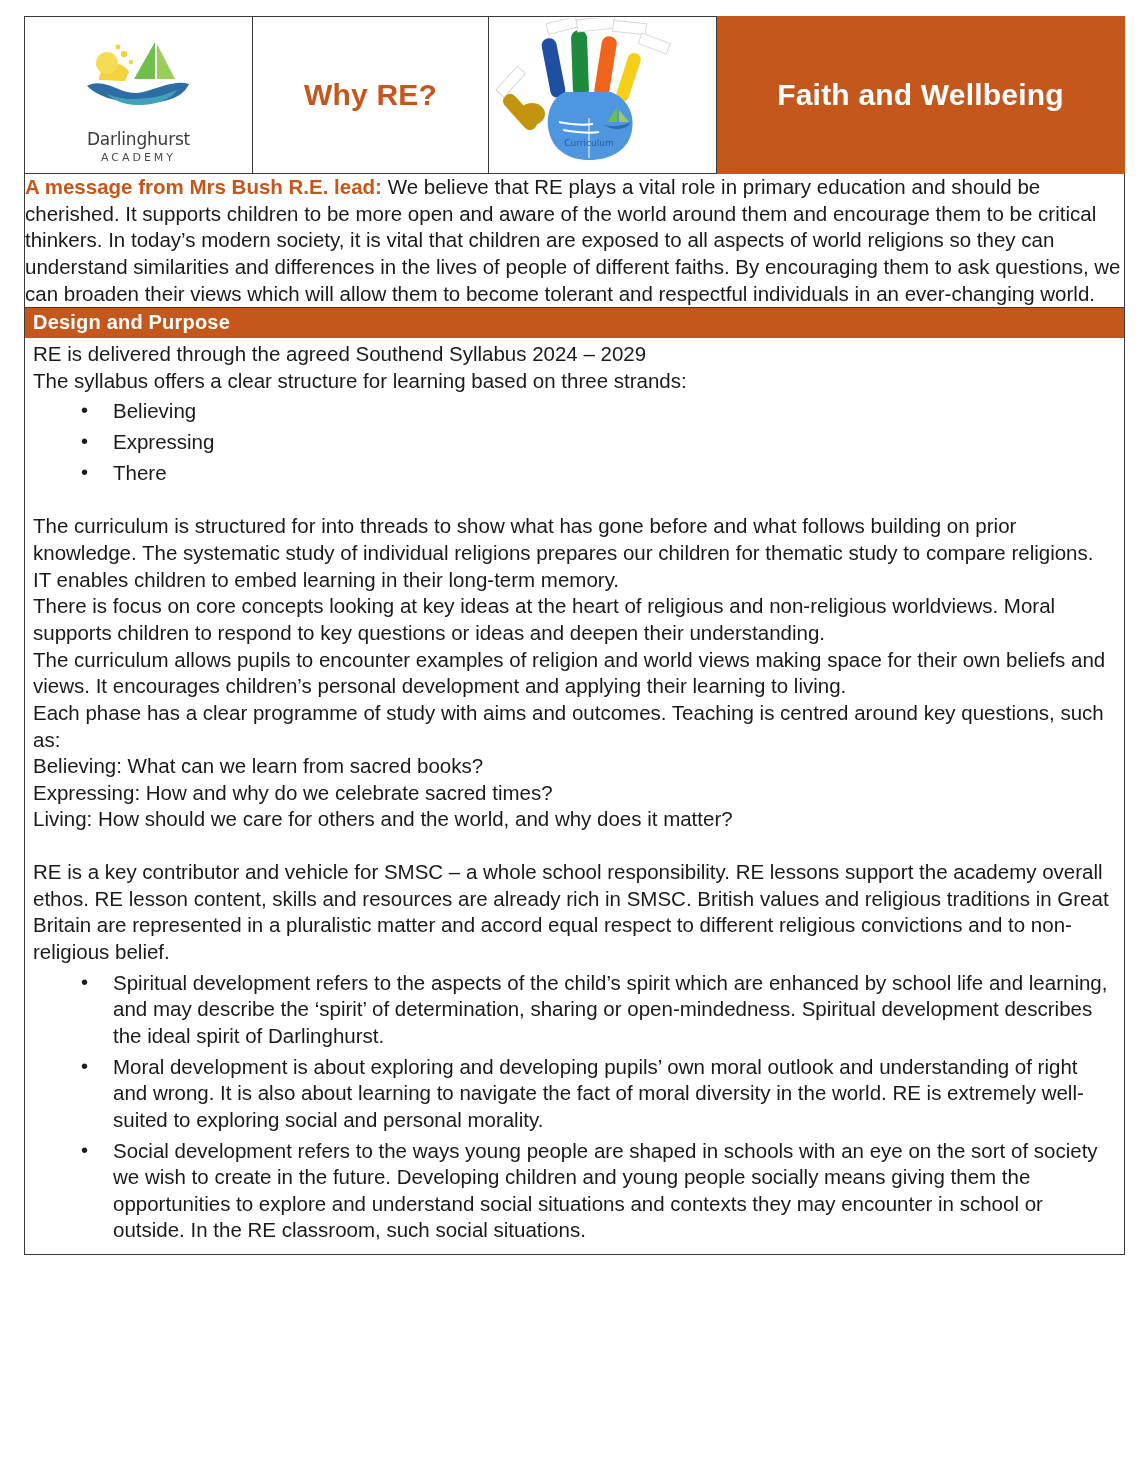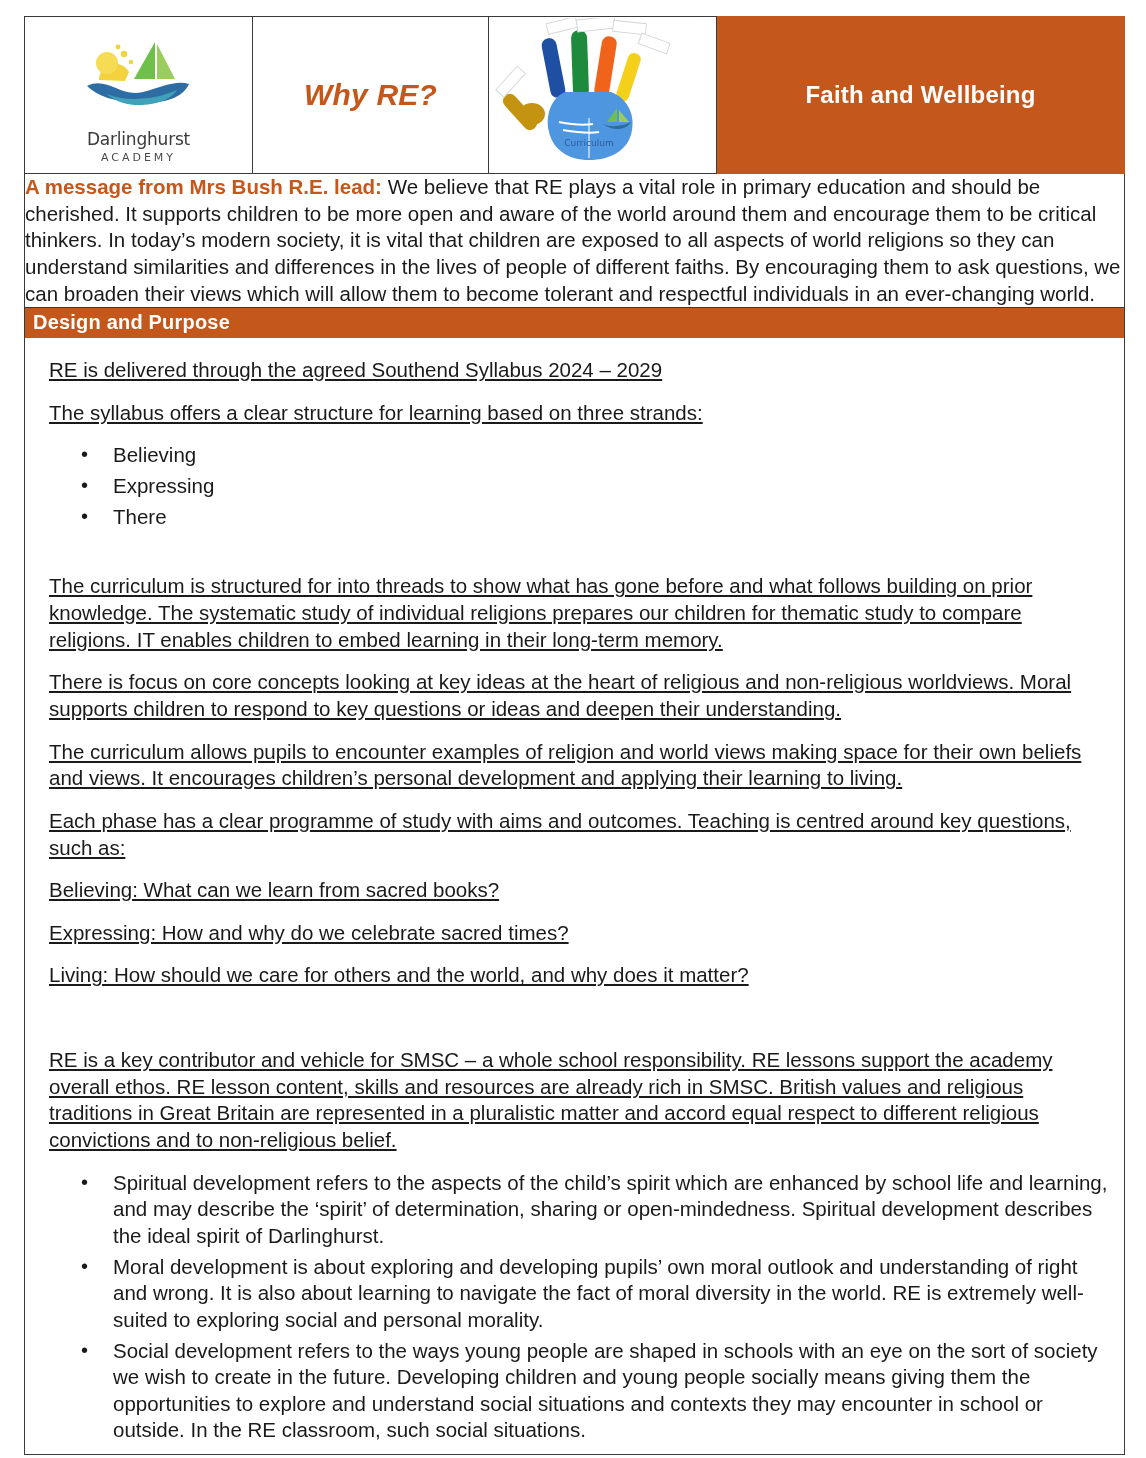--- a/index.html
+++ b/index.html
@@ -32,36 +32,36 @@
   .doc-table td {
     border: 1.2px solid #3a3a3a;
     vertical-align: middle;
     padding: 0;
   }
 
   
   .hdr-row td { height: 156px; }
 
   .cell-logo { width: 228px; text-align: center; }
-  .cell-title { width: 236px; text-align: center; font-style: italic; }
+  .cell-title { width: 236px; text-align: center; }
   .cell-hand  { width: 228px; text-align: left; }
   .cell-faith {
     background: #C4571B;
     border-color: #C4571B !important;
     text-align: center;
   }
 
   .title-why {
     font-size: 30px;
     font-weight: bold;
     color: #C4571B;
     letter-spacing: .2px;
   }
   .title-faith {
-    font-size: 24px;
+    font-size: 30px;
     font-weight: bold;
     color: #ffffff;
     letter-spacing: .2px;
   }
 
   
   .logo-box {
     width: 124px;
     height: 118px;
     margin: 0 auto;
@@ -113,22 +113,21 @@
     letter-spacing: .2px;
   }
 
   .section-body {
     padding: 3px 12px 10px 8px;
     font-size: 20.5px;
     line-height: 1.30;
     color: #1a1a1a;
   }
   .section-body p {
-    margin: 16px;
-    text-decoration: underline;
+    margin: 0;
   }
   .spacer-line { height: 26px; }
 
   ul.bullets {
     margin: 0;
     padding: 0 0 0 46px;
     list-style: none;
   }
   ul.bullets li {
     position: relative;

